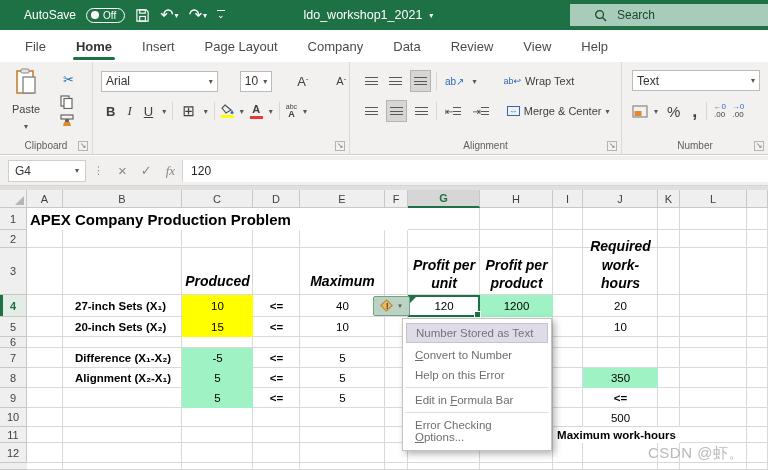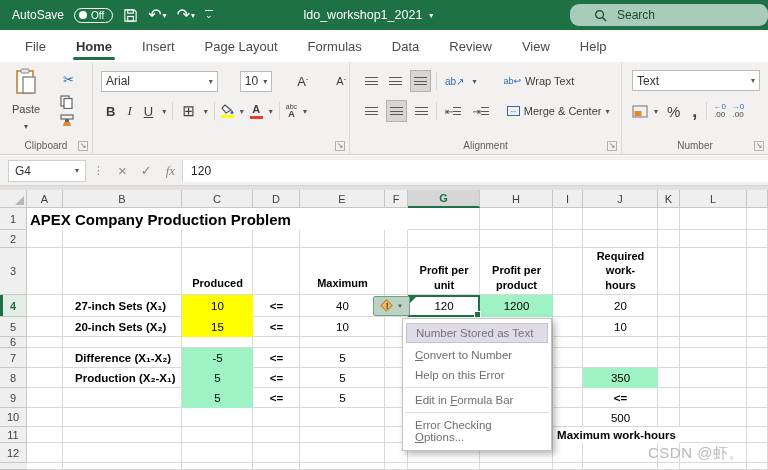--- a/index.html
+++ b/index.html
@@ -1,28 +1,28 @@
 <!DOCTYPE html>
 <html><head>
 <meta charset="utf-8">
 <style>
   * { margin:0; padding:0; box-sizing:border-box; }
   html,body { width:768px; height:470px; overflow:hidden; }
   body { font-family:"Liberation Sans", sans-serif; background:#fff; position:relative; }
 
   
   #titlebar { position:absolute; left:0; top:0; width:768px; height:30px; background:#1E7145; display:flex; align-items:center; color:#fff; font-size:12px; }
-  .tb-left { display:flex; align-items:center; gap:10px; padding-left:12px; }
+  .tb-left { display:flex; align-items:center; gap:10px; padding-left:24px; }
   .autosave-pill { display:flex; align-items:center; gap:4px; border:1px solid #fff; border-radius:9px; padding:1px 8px 1px 4px; font-size:10px; }
   .autosave-knob { width:8px; height:8px; border-radius:50%; background:#fff; display:inline-block; }
   .tb-icon { font-size:14px; line-height:1; cursor:default; }
   .tb-caret { font-size:8px; margin-left:1px; }
   .tb-group { display:flex; align-items:center; }
   #filename { position:absolute; left:50%; transform:translateX(-62%); display:flex; align-items:center; gap:6px; font-size:12.5px;text-align:right; }
-  #searchbox { position:absolute; right:0; top:4px; width:198px; height:22px; background:#A9CCBA; display:flex; align-items:center; gap:10px; padding-left:24px; color:#184A31; font-size:12px;border-radius:9px; }
+  #searchbox { position:absolute; right:0; top:4px; width:198px; height:22px; background:#A9CCBA; display:flex; align-items:center; gap:10px; padding-left:24px; color:#184A31; font-size:12px; }
 
   
   #tabsrow { position:absolute; left:0; top:30px; width:768px; height:32px; background:#fff; display:flex; align-items:stretch; padding-left:10px; }
   .tab { display:flex; align-items:center; padding:0 15px; font-size:13px; color:#4b4b4b; position:relative; cursor:default; }
   .tab.active { color:#333; font-weight:bold; }
   .tab.active::after { content:""; position:absolute; left:12px; right:12px; bottom:2px; height:3px; background:#1E7145; border-radius:2px; }
 
   
   #ribbon { position:absolute; left:0; top:62px; width:768px; height:93px; background:#F3F1F0; border-bottom:1px solid #D2D0CE; }
   .rgroup { position:absolute; top:0; height:92px; border-right:1px solid #DCDAD8; }
@@ -54,21 +54,21 @@
   .hd { background:#EFEFEF; border-right:1px solid #C9C7C5; border-bottom:1px solid #C9C7C5; display:flex; align-items:center; justify-content:center; font-size:11px; color:#3f3f3f; }
   .hd.selc { background:#D6D6D6; color:#1E6E41; border-bottom:2px solid #1E7145; font-weight:bold; }
   .hd.selr { background:#E2EDE6; color:#1E6E41; box-shadow:inset 3px 0 0 #1E7145; font-weight:bold; }
   .corner { position:relative; }
   .corner::after { content:""; position:absolute; right:2px; bottom:2px; border-left:9px solid transparent; border-bottom:9px solid #B8B6B4; }
   .bg { border-right:1px solid #D9D9D9; border-bottom:1px solid #D9D9D9; background:#fff; }
   .cell { position:relative; z-index:1; display:flex; align-items:center; justify-content:center; font-size:11.5px; color:#000; overflow:visible; white-space:nowrap; }
   .cell.bold { font-weight:bold; }
   .cell.label { justify-content:flex-start; padding-left:12px; }
   .cell.title { justify-content:flex-start; padding-left:3px; font-size:15px; font-weight:bold; background:#fff; z-index:2; }
-  .cell.hdr { align-items:flex-end; padding-bottom:6px; font-size:11px; }
+  .cell.hdr { align-items:flex-end; padding-bottom:6px; font-size:14px;font-style:italic; }
   .cell.pre { white-space:pre-line; text-align:center; line-height:1.3; padding-bottom:3px; }
   .cell.whitebg { background:#fff; z-index:2; }
   .cell.selcell { border:2px solid #1E7145; background:#fff; z-index:3; }
   .cell.selcell::after { content:""; position:absolute; right:-3px; bottom:-3px; width:5px; height:5px; background:#1E7145; border:1px solid #fff; }
   .cell.selcell::before { content:""; position:absolute; left:0; top:0; border-left:6px solid #1E7145; border-bottom:6px solid transparent; }
 
   
   #errorbtn { position:absolute; left:373px; top:296px; width:37px; height:20px; background:#BCD2C2; border:1px solid #72A283; border-radius:2px; display:flex; align-items:center; justify-content:center; gap:5px; z-index:5; }
   .diamond-wrap { position:relative; width:12px; height:12px; }
   .diamond { position:absolute; left:1px; top:1px; width:9px; height:9px; background:#ECB864; border:1px solid #A8874A; transform:rotate(45deg); }
@@ -123,21 +123,21 @@
       </svg>
     <span>Search</span>
   </div>
 </div>
 
 <div id="tabsrow">
     <div class="tab">File</div>
     <div class="tab active">Home</div>
     <div class="tab">Insert</div>
     <div class="tab">Page Layout</div>
-    <div class="tab">Formulas</div>
+    <div class="tab">Company</div>
     <div class="tab">Data</div>
     <div class="tab">Review</div>
     <div class="tab">View</div>
     <div class="tab">Help</div>
   </div>
 
 <div id="ribbon">
 
   <div class="rgroup" style="left:0; width:93px;">
     <div class="paste-big" style="position:absolute; left:4px; top:4px;gap:7px;">
@@ -521,21 +521,21 @@
       <div class="cell" style="grid-area: 5 / 11;">20</div>
       <div class="cell bold label" style="grid-area: 6 / 3;">20-inch Sets (X₂)</div>
       <div class="cell" style="grid-area: 6 / 4; background: rgb(255, 255, 0);">15</div>
       <div class="cell bold" style="grid-area: 6 / 5;">&lt;=</div>
       <div class="cell" style="grid-area: 6 / 6;">10</div>
       <div class="cell" style="grid-area: 6 / 11;">10</div>
       <div class="cell bold label" style="grid-area: 8 / 3;">Difference (X₁-X₂)</div>
       <div class="cell" style="grid-area: 8 / 4; background: rgb(159, 242, 195);">-5</div>
       <div class="cell bold" style="grid-area: 8 / 5;">&lt;=</div>
       <div class="cell" style="grid-area: 8 / 6;">5</div>
-      <div class="cell bold label" style="grid-area: 9 / 3;">Production (X₂-X₁)</div>
+      <div class="cell bold label" style="grid-area: 9 / 3;">Alignment (X₂-X₁)</div>
       <div class="cell" style="grid-area: 9 / 4; background: rgb(159, 242, 195);">5</div>
       <div class="cell bold" style="grid-area: 9 / 5;">&lt;=</div>
       <div class="cell" style="grid-area: 9 / 6;">5</div>
       <div class="cell" style="grid-area: 9 / 11; background: rgb(159, 242, 195);">350</div>
       <div class="cell" style="grid-area: 10 / 4; background: rgb(159, 242, 195);">5</div>
       <div class="cell bold" style="grid-area: 10 / 5;">&lt;=</div>
       <div class="cell" style="grid-area: 10 / 6;">5</div>
       <div class="cell bold" style="grid-area: 10 / 11;">&lt;=</div>
       <div class="cell" style="grid-area: 11 / 11;">500</div>
       <div class="cell bold whitebg" style="grid-area: 12 / 10 / auto / span 3;">Maximum work-hours</div>

